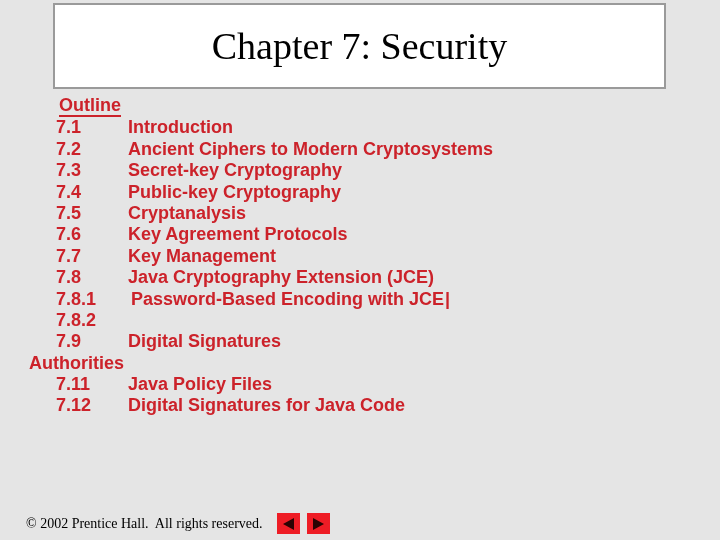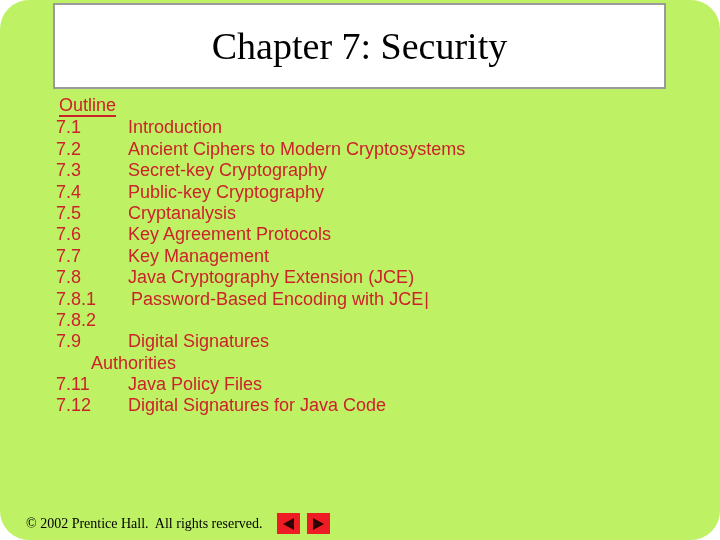--- a/index.html
+++ b/index.html
@@ -3,21 +3,21 @@
 <meta charset="utf-8">
 <style>
   html, body { margin: 0; padding: 0; }
   body {
     width: 720px; height: 540px;
     background: #ffffff;
     position: relative;
     overflow: hidden;
     font-family: "Liberation Sans", sans-serif;
   }
-  .slide { position: absolute; inset: 0; background: #bef264; border-radius: 29px; }
+  .slide { position: absolute; inset: 0; background: #e5e5e5; }
 
   
   .title-box {
     position: absolute;
     left: 53px; top: 3px;
     width: 613px; height: 86px;
     box-sizing: border-box;
     border: 2px solid #9a9a9a;
     background: #ffffff;
     display: flex; align-items: center; justify-content: center;
@@ -27,27 +27,27 @@
     font-size: 38px;
     color: #000000;
     white-space: pre;
   }
 
   
   .outline {
     position: absolute;
     left: 0; top: 96px; width: 720px;
     color: #cc222a;
-    font-weight: normal;
+    font-weight: bold;
     font-size: 18px;
   }
   .row { display: flex; height: 21.4px; line-height: 21.6px; white-space: pre; }
   .row .num { margin-left: 56px; width: 72px; flex: none; }
   .row.sub .num { width: 75px; }
-  .row.continuation .txt { margin-left: 91px; }
+  .row.continuation .txt { margin-left: 29px; }
   .heading-text {
     display: inline-block;
     margin-left: 59px;
     border-bottom: 2.5px solid #cc222a;
     line-height: 19px;
   }
   .cursor { margin-left: 1px; }
 
   
   .copyright {

